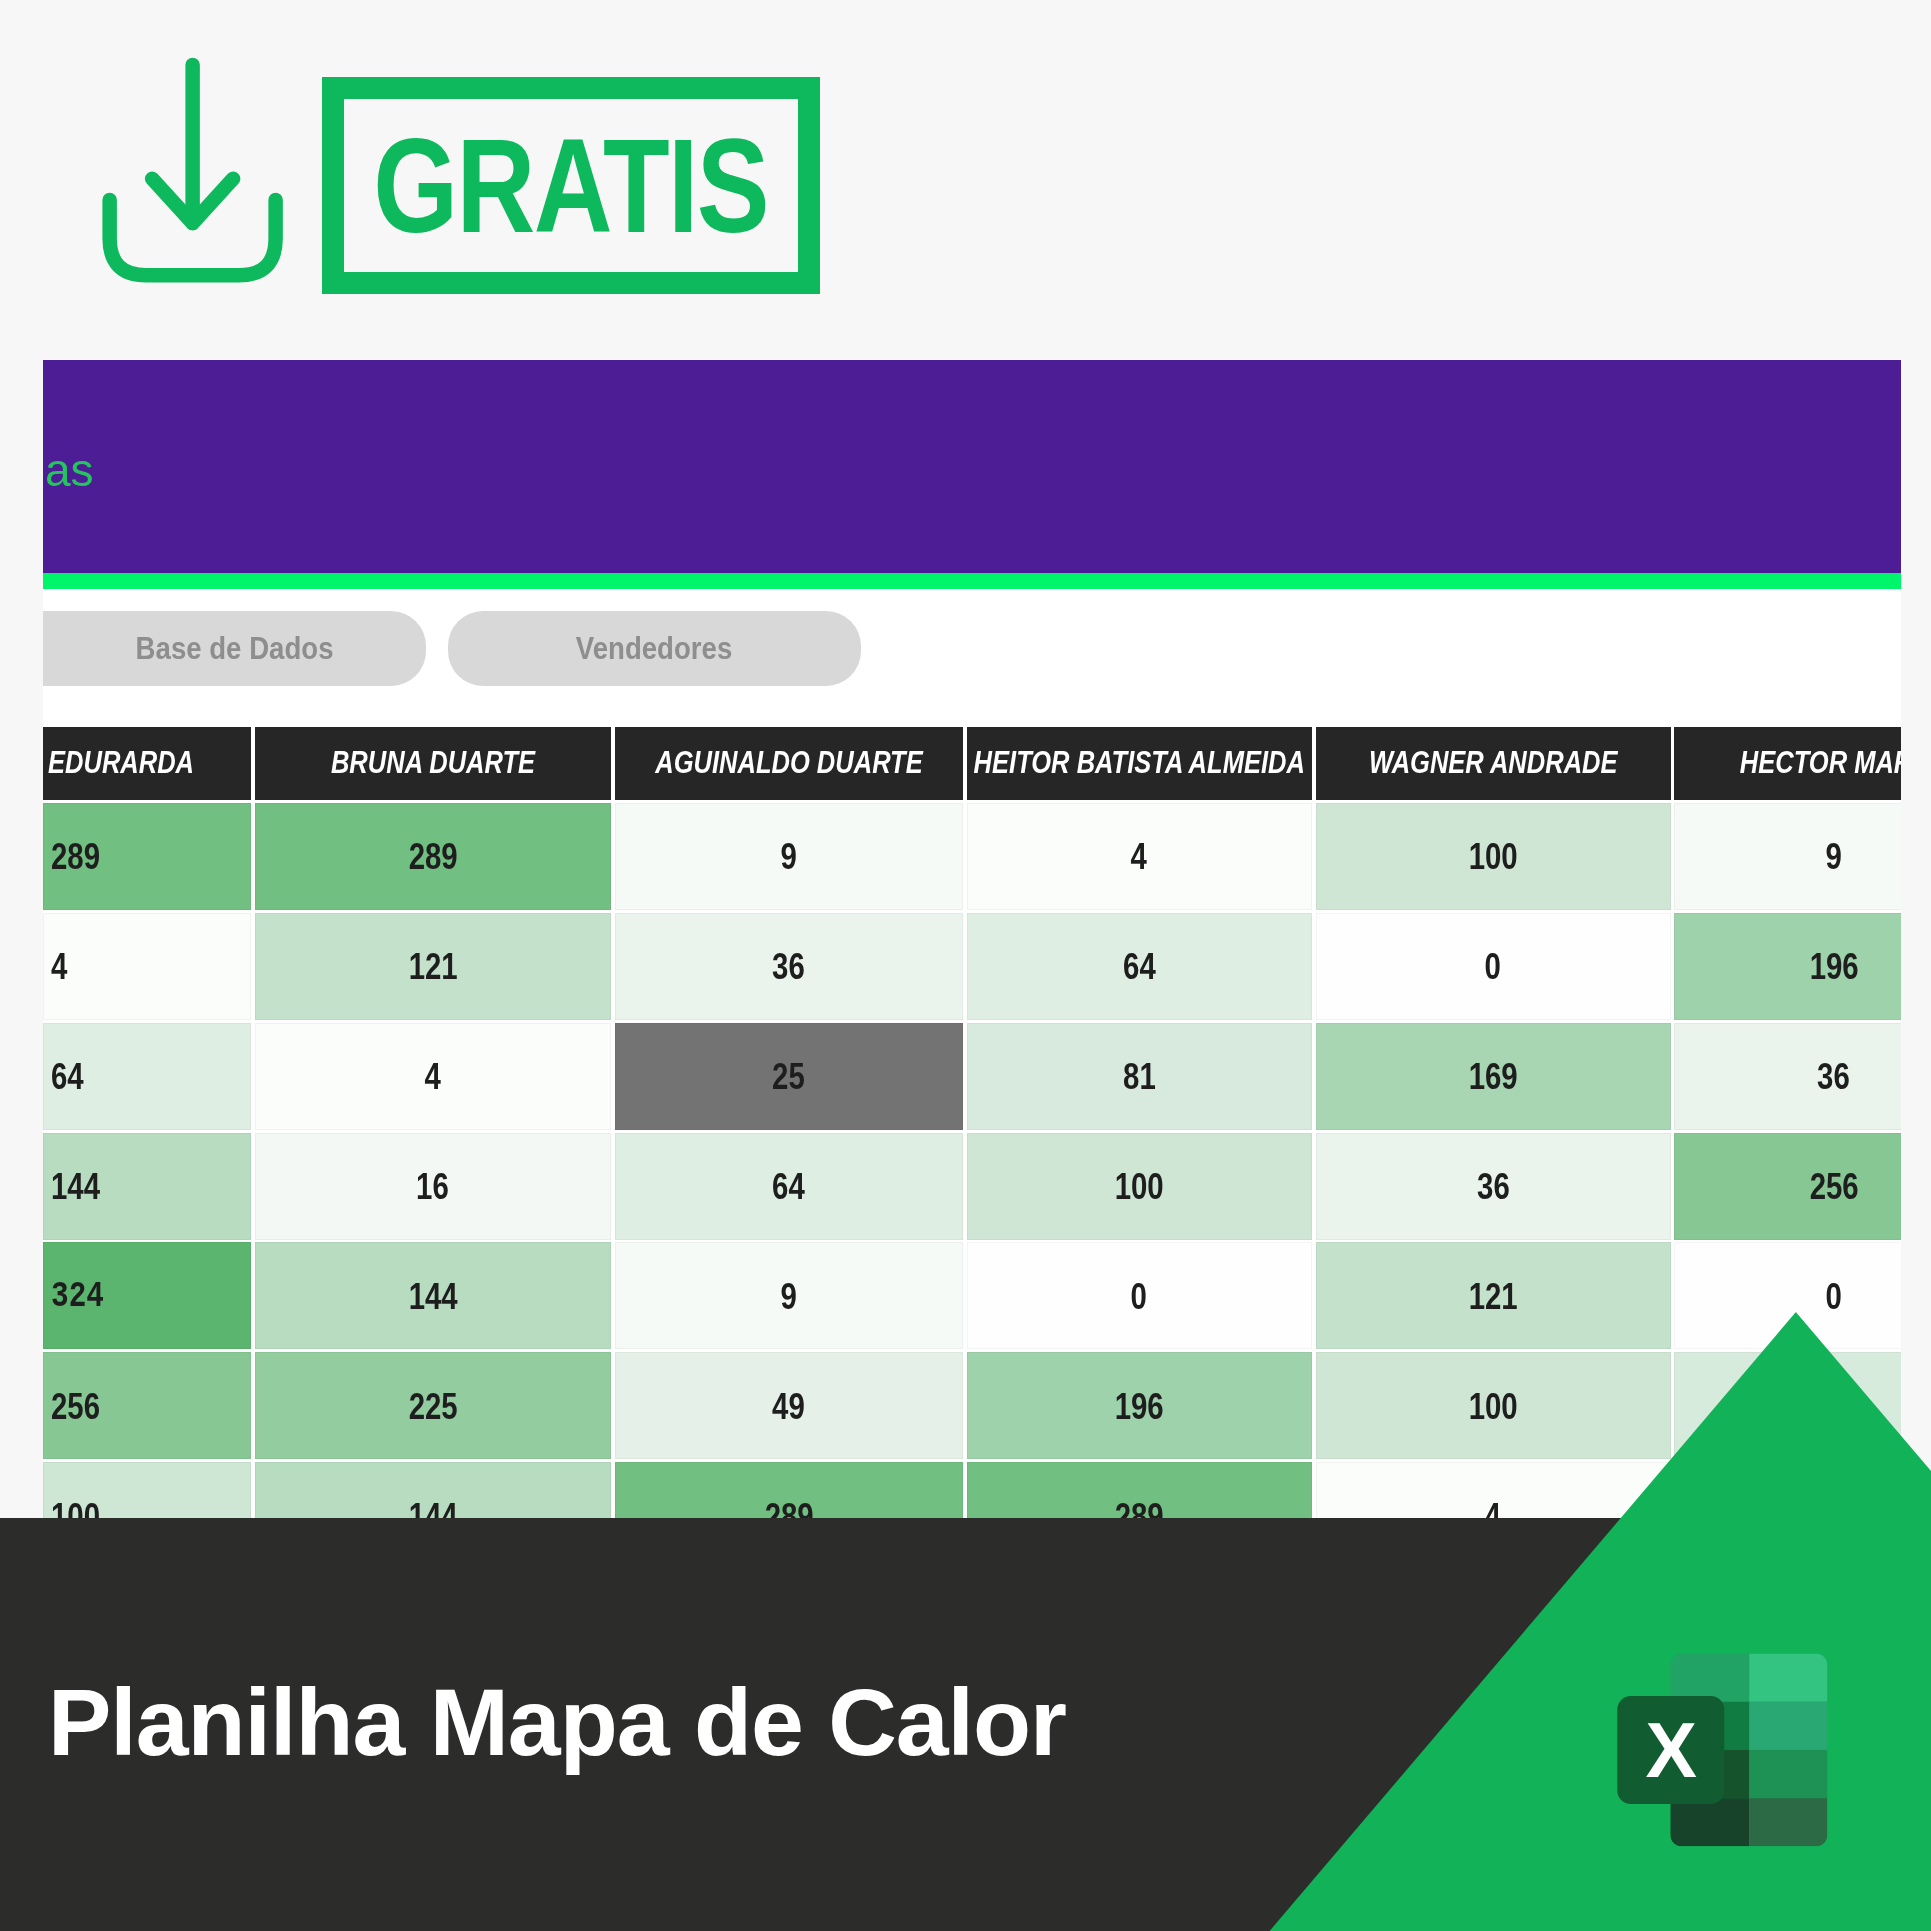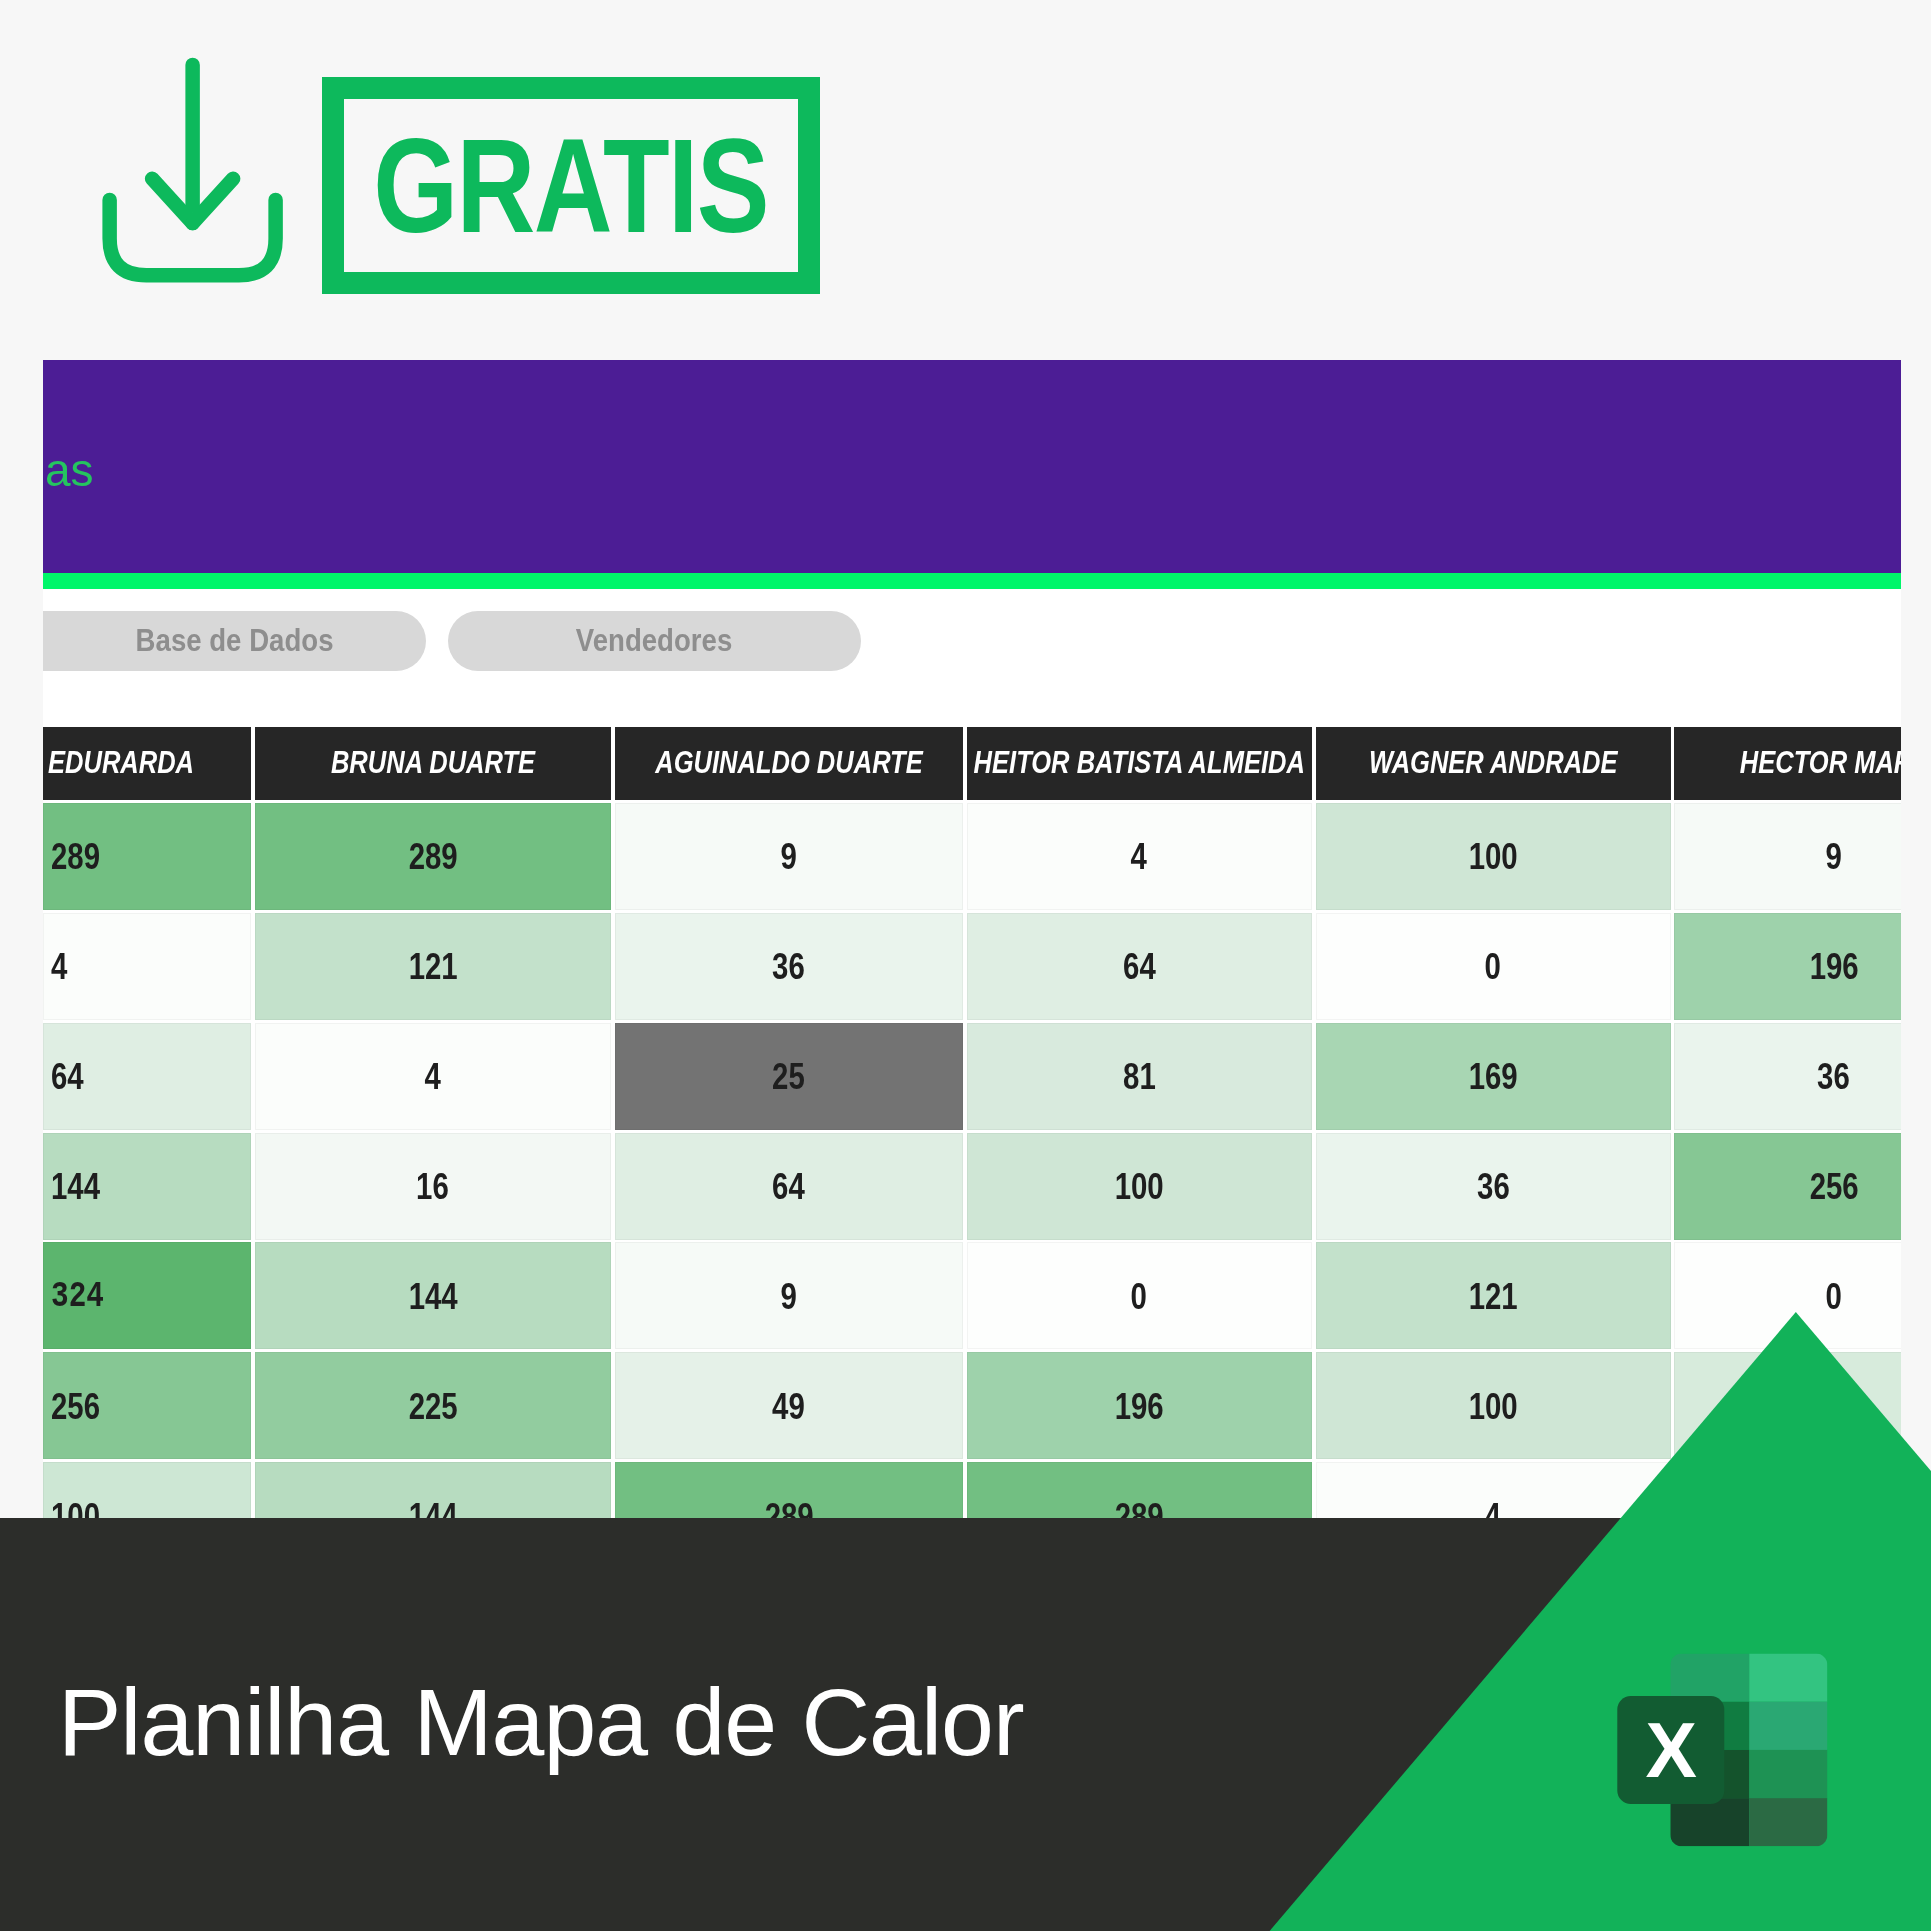--- a/index.html
+++ b/index.html
@@ -25,21 +25,21 @@
     position:absolute;left:43px;top:360px;width:1858px;height:1158px;
     background:#ffffff;overflow:hidden;z-index:1;
   }
   .sheet-topbar{position:absolute;left:0;top:0;width:100%;height:213px;background:#4c1d95;}
   .sheet-title-partial{
     position:absolute;left:1.9px;top:83px;font-size:46px;font-weight:400;color:#25c45f;
   }
   .neon-line{position:absolute;left:0;top:213px;width:100%;height:16.4px;background:#00f66a;}
   .tabs{position:absolute;left:0;top:251px;width:100%;height:70px;}
   .tab{
-    position:absolute;top:0;height:60px;background:#d8d8d8;
+    position:absolute;top:0;height:75px;background:#d8d8d8;
     display:flex;align-items:center;justify-content:center;
   }
   .tab-left{left:0;width:383px;border-radius:0 35px 35px 0;}
   .tab-right{left:405px;width:413px;border-radius:35px;}
   .tab span{
     color:#8e8e8e;font-size:30px;font-weight:700;white-space:nowrap;
     transform:scale(0.92,1.02);
   }
   
   .grid{
@@ -70,21 +70,21 @@
     transform:scale(0.84,1.06);transform-origin:center;
   }
   .dcell.c0 .num{transform-origin:left center;}
   
   .footer{
     position:absolute;left:0;top:1518px;width:1931px;height:413px;
     background:#2c2d2a;z-index:2;
   }
   .footer-title{
     position:absolute;left:48px;top:1668px;color:#ffffff;
-    font-size:95px;font-weight:400;letter-spacing:-1px;white-space:nowrap;z-index:3;margin-left:10px;
+    font-size:95px;font-weight:700;letter-spacing:-1px;white-space:nowrap;z-index:3;
   }
   .triangle-svg{position:absolute;left:0;top:0;width:1931px;height:1931px;z-index:4;pointer-events:none;}
   .excel-svg{position:absolute;left:1598px;top:1637px;width:241px;height:222px;z-index:5;}
 </style>
 </head>
 <body>
 
 <div class="badge-area">
   <svg class="dl-icon" viewBox="0 0 215 285">
     <g fill="none" stroke="#0db95c" stroke-width="15" stroke-linecap="round" stroke-linejoin="round">

